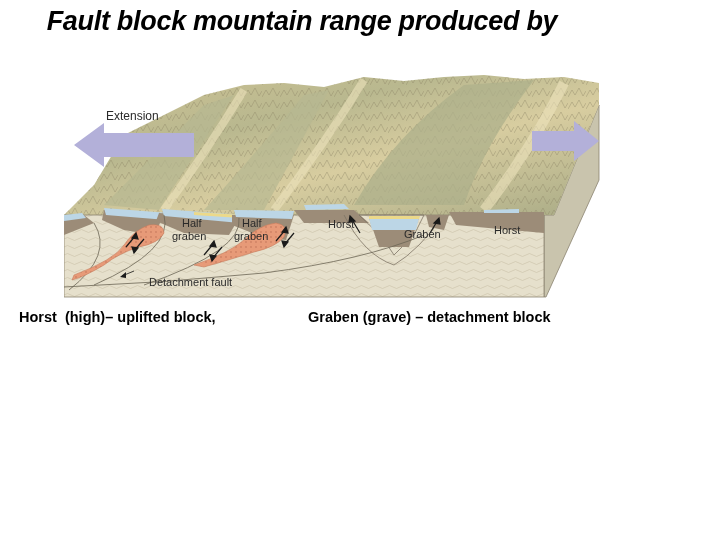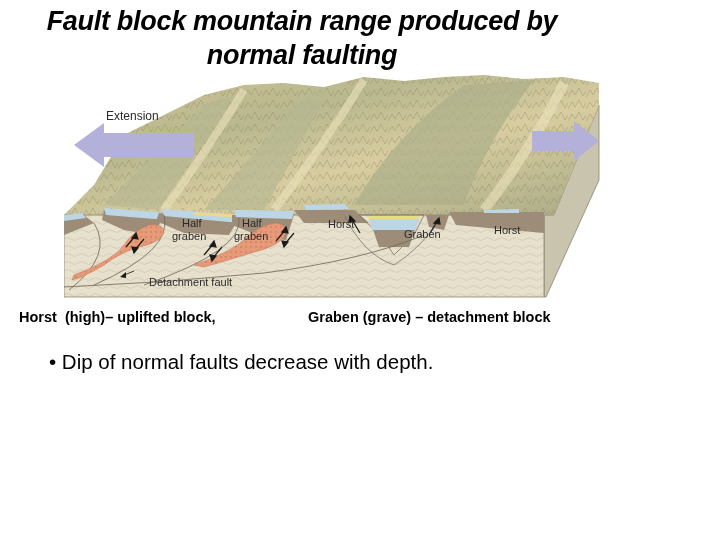--- a/index.html
+++ b/index.html
@@ -17,21 +17,20 @@
   .caption.right { left: 308px; }
   .bullets { position: absolute; left: 49px; top: 348px; width: 600px;
              font-size: 20.5px; line-height: 28px; }
   .bullets p { margin: 0; }
 </style>
 </head>
 <body>
 
 <div class="title">
   <span>Fault block mountain range produced by</span>
-  <span>normal faulting</span>
 </div>
 
 <div class="diagram">
   <svg width="540" height="232" viewBox="0 0 540 232" xmlns="http://www.w3.org/2000/svg">
     <defs>
       <linearGradient id="terrain" x1="0" y1="0" x2="1" y2="1">
         <stop offset="0" stop-color="#cfc394"></stop>
         <stop offset="0.35" stop-color="#b9b88f"></stop>
         <stop offset="0.6" stop-color="#d8cda0"></stop>
         <stop offset="1" stop-color="#a9ab86"></stop>
@@ -133,14 +132,13 @@
     <text class="svg-label" x="340" y="163" font-size="11">Graben</text>
     <text class="svg-label" x="430" y="159" font-size="11">Horst</text>
     <text class="svg-label" x="85" y="211" font-size="11">Detachment fault</text>
   </svg>
 </div>
 
 <div class="caption left">Horst  (high)– uplifted block,</div>
 <div class="caption right">Graben (grave) – detachment block</div>
 
 <div class="bullets">
-  <p>• Dip of normal faults decrease with depth.</p>
 </div>
 
 </body></html>

